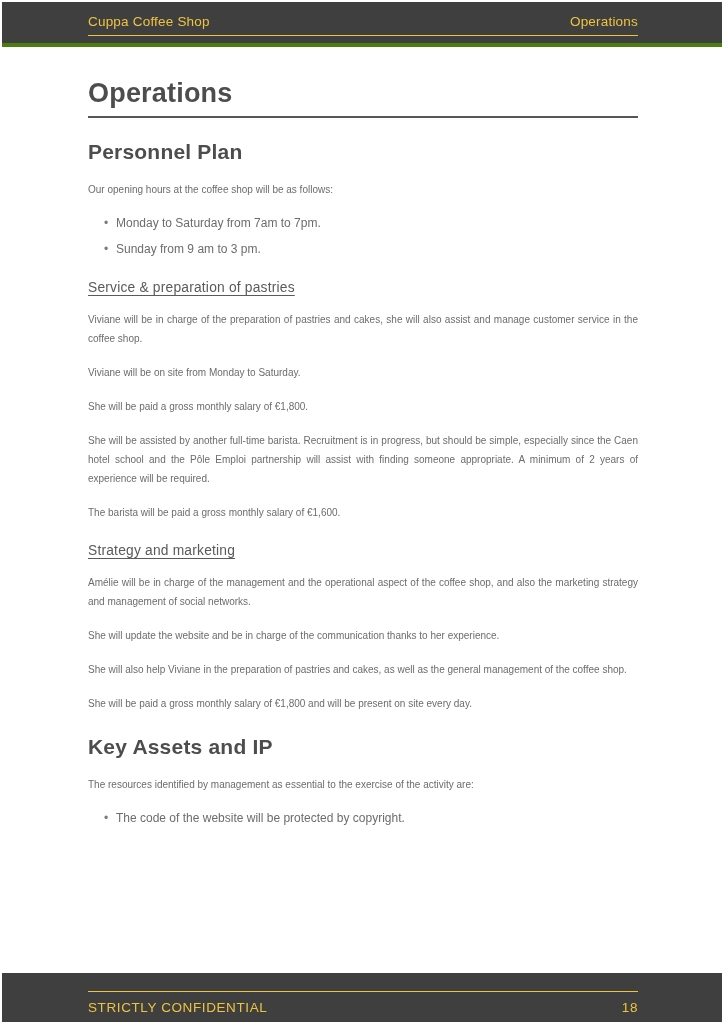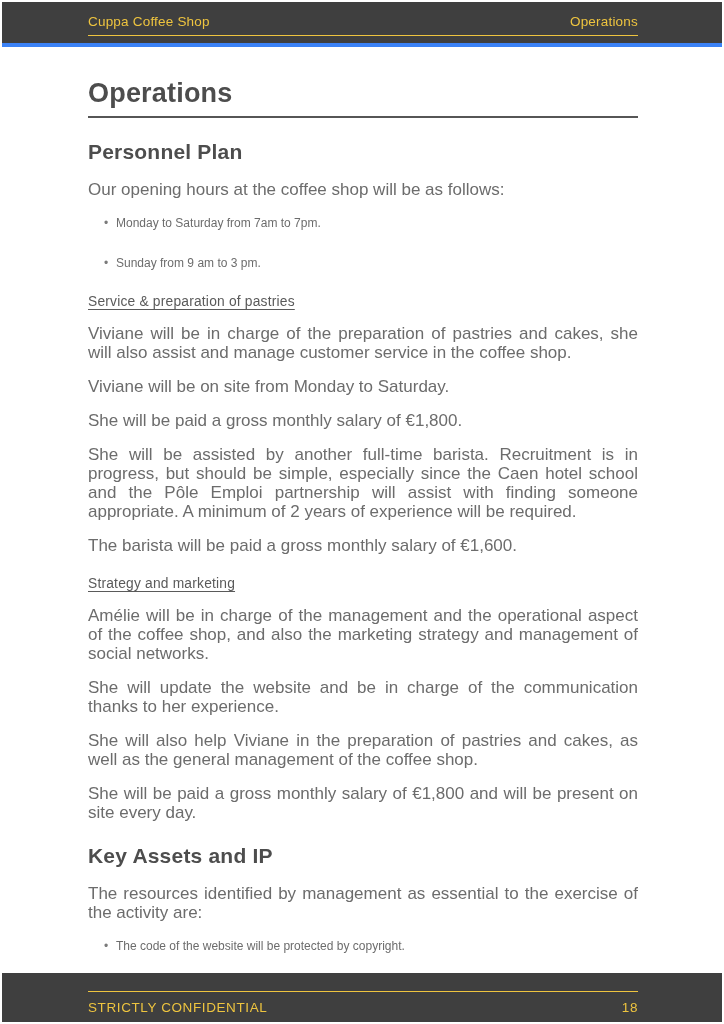--- a/index.html
+++ b/index.html
@@ -17,21 +17,21 @@
     height:1024px;
     background:#fff;
     overflow:hidden;
   }
   
   .topbar{
     position:absolute;
     top:2px;left:2px;right:2px;
     height:45px;
     background:var(--bar-bg);
-    border-bottom:4px solid #3b82f6;
+    border-bottom:4px solid #4d7c0f;
   }
   .topbar-inner{
     margin:0 84px 0 86px;
     padding-top:12px;
     padding-bottom:6px;
     display:flex;
     justify-content:space-between;
     align-items:baseline;
     border-bottom:1px solid var(--accent);
     color:var(--accent);
@@ -86,38 +86,38 @@
     margin:21px 0 15px 0;
     font-size:13.8px;
     font-weight:normal;
     color:#5A5A5A;
     text-decoration:underline;
     text-underline-offset:3px;
     letter-spacing:0.2px;
   }
   p.body-text{
     margin:15px 0;
-    font-size:17px;
+    font-size:10px;
     line-height:19px;
     text-align:justify;
     color:var(--body);
   }
   ul.bullet-list{
     margin:14px 0 15px 0;
     padding:0 0 0 16px;
     list-style:none;
   }
   ul.bullet-list li{
     position:relative;
     padding-left:12px;
     font-size:12px;
     line-height:19px;
     color:var(--body);
   }
-  ul.bullet-list li + li{margin-top:21px;}
+  ul.bullet-list li + li{margin-top:7px;}
   ul.bullet-list li::before{
     content:"•";
     position:absolute;
     left:0;
     top:0;
     font-size:12px;
     color:#7A7A7A;
   }
 </style>
 </head>

